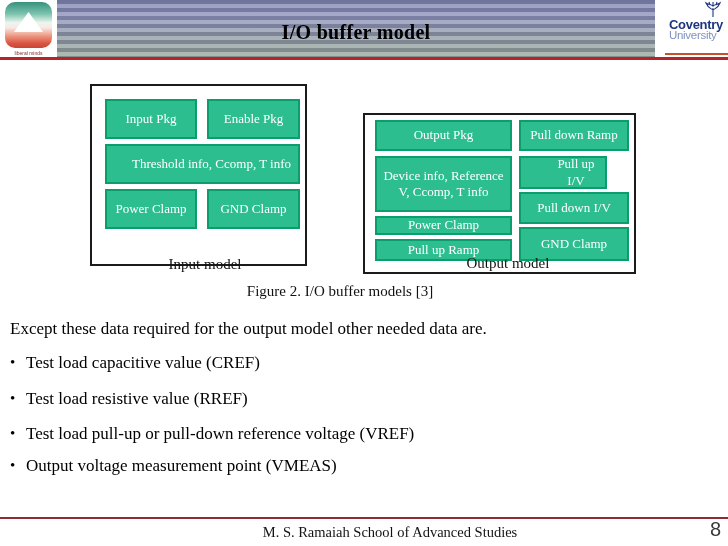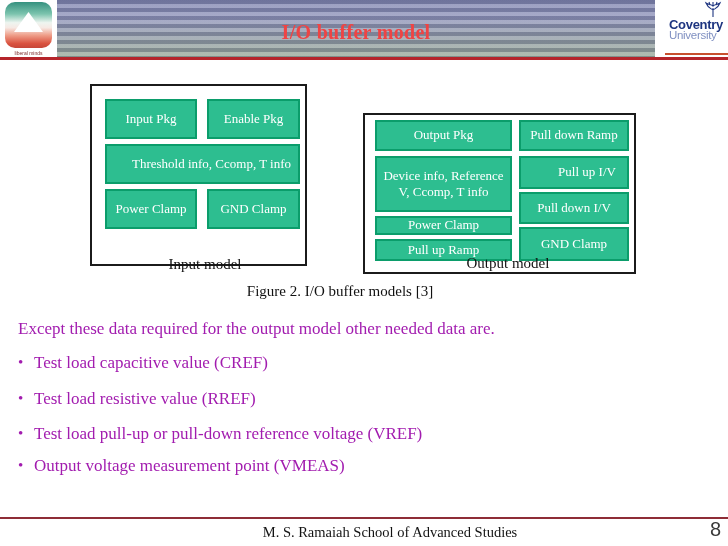--- a/index.html
+++ b/index.html
@@ -20,21 +20,21 @@
   .logo-tagline { position:absolute; left:0; top:50px; width:57px; text-align:center;
     font-size:5px; color:#7d2c2c; font-family:"Liberation Sans",sans-serif; }
 
   .banner {
     position:absolute; left:57px; top:0; width:598px; height:57px;
     background:
       repeating-linear-gradient(180deg, rgba(28,33,72,0.22) 0 4px, rgba(246,246,255,0.18) 4px 8px),
       linear-gradient(180deg,#868bb3 0%,#9599bd 30%,#98a3a8 70%,#9fae9c 100%);
   }
   .slide-title { position:absolute; left:57px; top:21px; width:598px; text-align:center;
-    font-size:20px; font-weight:bold; color:#ef4444; letter-spacing:0.3px; }
+    font-size:20px; font-weight:bold; color:#000000; letter-spacing:0.3px; }
 
   .coventry-box { position:absolute; right:0; top:0; width:63px; height:55px; background:#ffffff;
     border-bottom:2px solid #c8502e; }
   .coventry-crest { position:absolute; right:6px; top:1px; }
   .coventry-text { position:absolute; left:4px; top:18px; line-height:1.0;
     font-family:"Liberation Sans",sans-serif; }
   .coventry-l1 { font-size:13px; font-weight:bold; color:#1e3580; letter-spacing:-0.3px; }
   .coventry-l2 { font-size:11.5px; color:#8191c2; letter-spacing:-0.3px; margin-top:-1px; }
 
   .header-line { position:absolute; left:0; top:57px; width:728px; height:3px; background:#b5242a; }
@@ -53,32 +53,32 @@
   .b-enable-pkg  { left:115px; top:13px;  width:93px;  height:40px; }
   .b-threshold   { left:13px;  top:58px;  width:195px; height:40px;padding-left:20px; }
   .b-power-clamp { left:13px;  top:103px; width:92px;  height:40px; }
   .b-gnd-clamp   { left:115px; top:103px; width:93px;  height:40px; }
   
   .b-output-pkg     { left:10px;  top:5px;   width:137px; height:31px; }
   .b-device-info    { left:10px;  top:41px;  width:137px; height:56px; }
   .b-power-clamp2   { left:10px;  top:101px; width:137px; height:19px; }
   .b-pullup-ramp    { left:10px;  top:124px; width:137px; height:22px; }
   .b-pulldown-ramp  { left:154px; top:5px;   width:110px; height:31px; }
-  .b-pullup-iv      { left:154px; top:41px;  width:110px; height:33px;padding-left:28px; }
+  .b-pullup-iv      { left:154px; top:41px;  width:88px; height:33px;padding-left:28px; }
   .b-pulldown-iv    { left:154px; top:77px;  width:110px; height:32px; }
   .b-gnd-clamp2     { left:154px; top:112px; width:110px; height:34px; }
 
   .model-label { position:absolute; font-size:15px; color:#111111; text-align:center; }
   .label-input  { left:105px; top:256px; width:200px; }
   .label-output { left:408px; top:255px; width:200px; }
   .fig-caption { position:absolute; left:0; top:283px; width:680px; text-align:center;
     font-size:15px; color:#111111; }
 
   
-  .body-line { position:absolute; left:18px; width:705px; font-size:17px; color:#a21caf; }
+  .body-line { position:absolute; left:10px; width:705px; font-size:17px; color:#000000; }
   .intro  { top:319px; }
   .bullet { display:flex; }
   .bullet .marker { width:16px; flex:0 0 16px; font-size:15px; padding-top:1px; }
   .bl1 { top:353px; } .bl2 { top:389px; } .bl3 { top:424px; } .bl4 { top:456px; }
 
   
   .footer-line { position:absolute; left:0; top:517px; width:728px; height:2px; background:#8e2d36; }
   .footer-text { position:absolute; left:26px; top:524px; width:728px; text-align:center;
     font-size:14.5px; color:#131313; }
   .page-number { position:absolute; right:7px; top:518px; font-size:20px; color:#3a3a3a;

